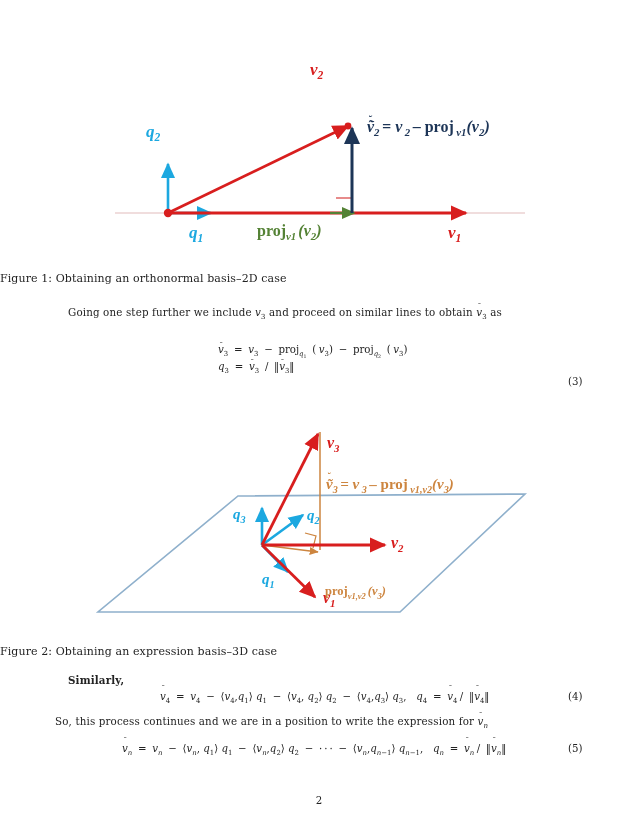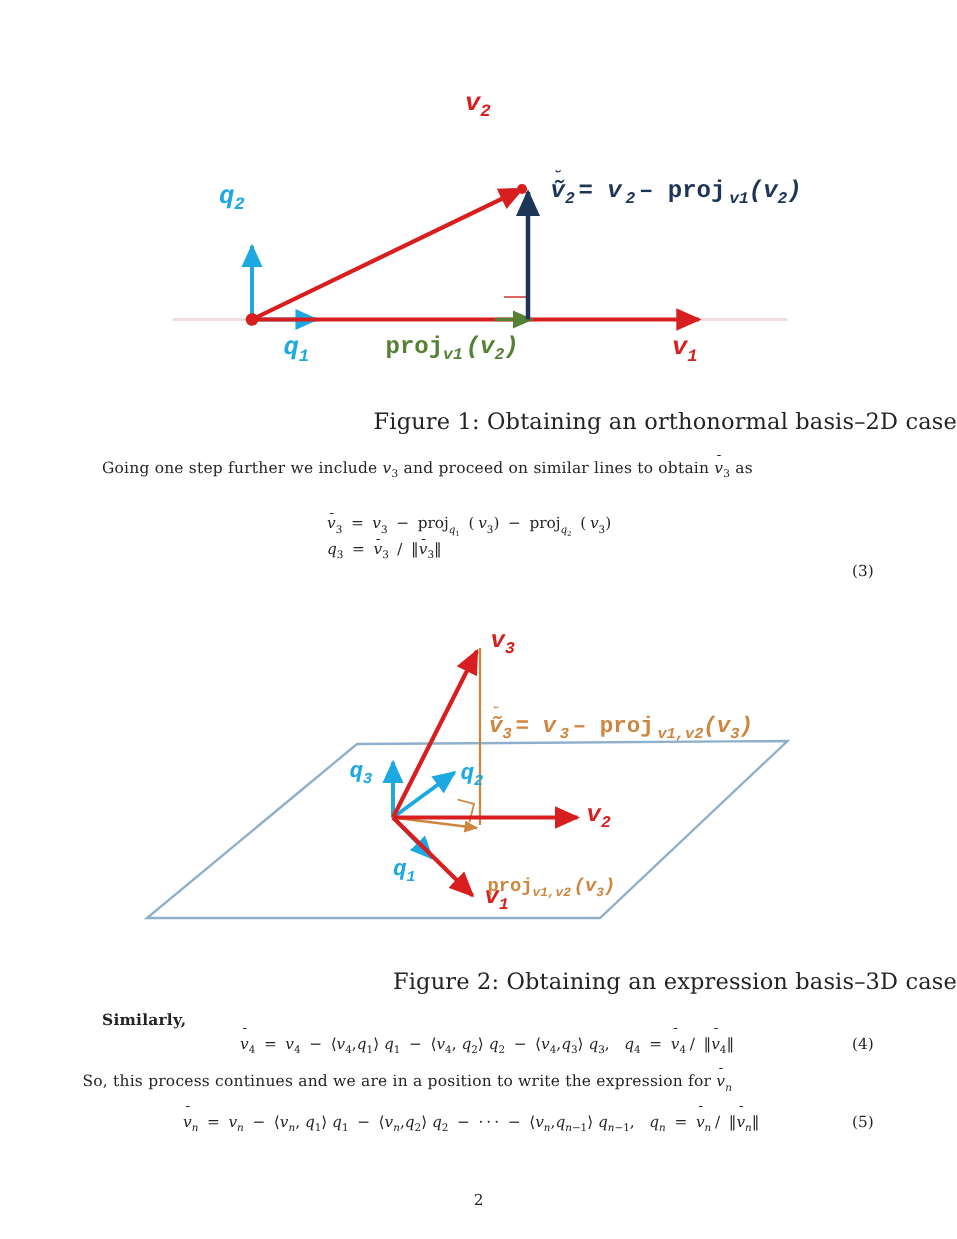--- a/index.html
+++ b/index.html
@@ -28,22 +28,22 @@
     font-size: 10.3px;
     line-height: 15px;
     color: #232323;
     letter-spacing: 0.15px;
     white-space: nowrap;
   }
   .caption {
     position: absolute;
     width: 638px;
     left: 0;
-    text-align: right;
-    font-size: 15px;
+    text-align: left;
+    font-size: 11px;
     color: #232323;
     letter-spacing: 0.1px;
   }
   .eq-block {
     position: absolute;
     font-size: 10.2px;
     color: #232323;
     white-space: nowrap;
   }
   .eq-num {
@@ -66,21 +66,21 @@
   .op { padding: 0 2.5px; }
 
   
   .figure {
     position: absolute;
   }
   .fig-svg { display: block; }
 
   .lbl {
     position: absolute;
-    font-family: Liberation Mono, monospace;
+    font-family: Liberation Serif, serif;
     font-weight: bold;
     font-style: italic;
     white-space: nowrap;
     line-height: 1;
   }
   .lbl-red   { color: #d81e1e; }
   .lbl-cyan  { color: #1ca8e0; }
   .lbl-navy  { color: #1d3557; }
   .lbl-green { color: #548235; }
   .lbl-orange{ color: #cd853f; }
@@ -209,21 +209,21 @@
 
       <line x1="262" y1="130" x2="288" y2="157" stroke="#1ca8e0" stroke-width="2.6" marker-end="url(#ah2-cyan)"></line>
 
       <line x1="262" y1="130" x2="385" y2="130" stroke="#d81e1e" stroke-width="2.8" marker-end="url(#ah2-red)"></line>
 
       <line x1="262" y1="130" x2="315" y2="182" stroke="#d81e1e" stroke-width="2.8" marker-end="url(#ah2-red)"></line>
 
       <line x1="262" y1="130" x2="318" y2="19" stroke="#d81e1e" stroke-width="2.8" marker-end="url(#ah2-red)"></line>
     </svg>
 
-    <div class="lbl lbl-red" style="left:327px; top:4px; font-size:16px;">
+    <div class="lbl lbl-red" style="left:327px; top:20px; font-size:16px;">
       <span>v</span><sub>3</sub>
     </div>
 
     <div class="lbl lbl-red" style="left:391px; top:120px; font-size:16px;">
       <span>v</span><sub>2</sub>
     </div>
 
     <div class="lbl lbl-red" style="left:323px; top:175px; font-size:16px;">
       <span>v</span><sub>1</sub>
     </div>

